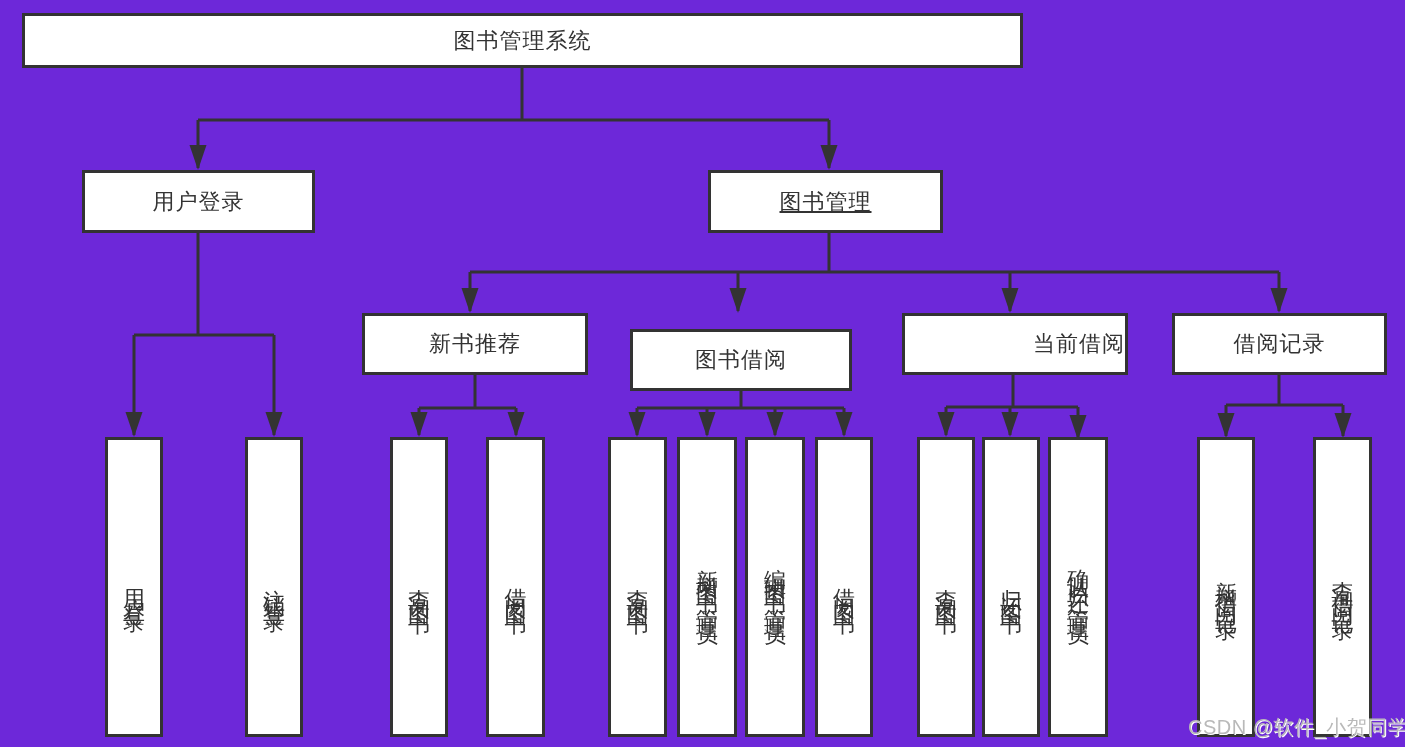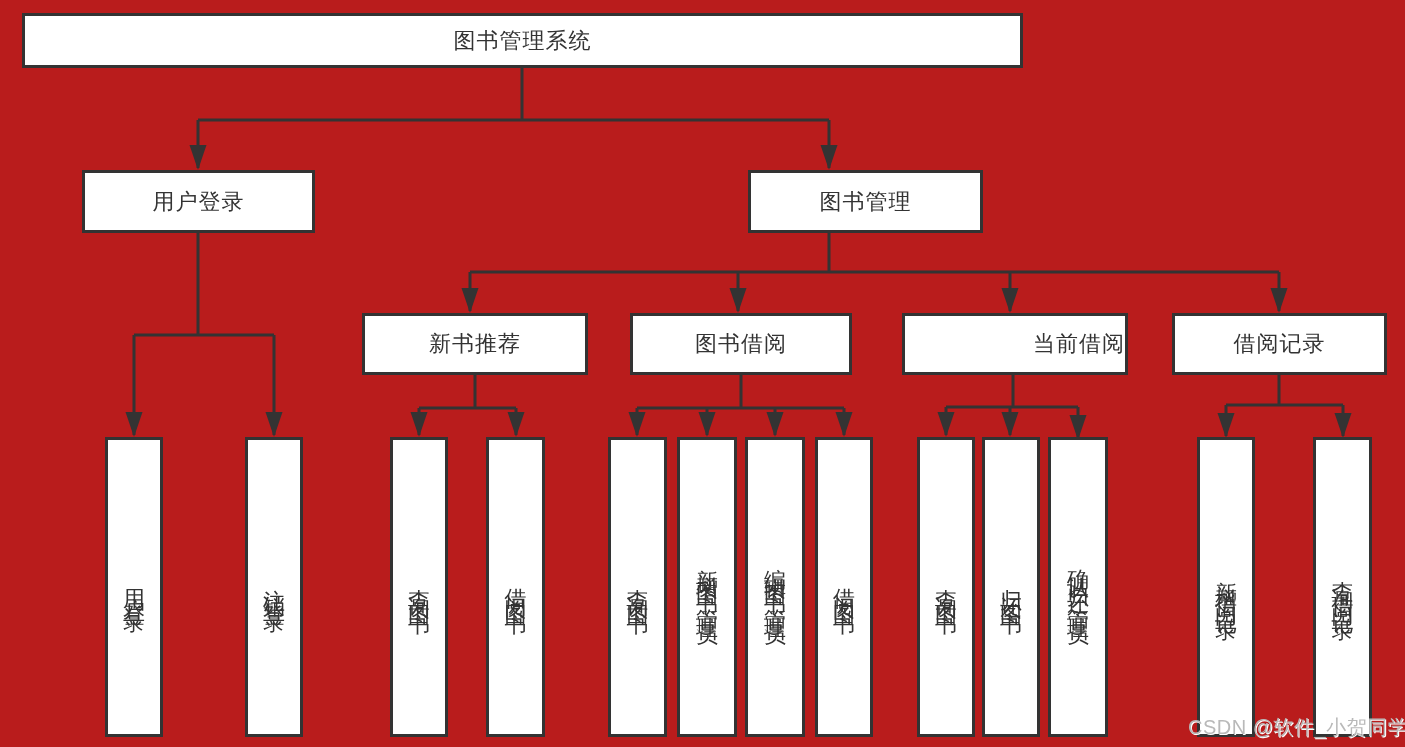--- a/index.html
+++ b/index.html
@@ -1,38 +1,38 @@
 <!DOCTYPE html>
 <html><head>
 <meta charset="utf-8">
 <style>
   html,body{margin:0;padding:0;background:#ffffff;}
   .canvas{
     position:relative;
     width:1405px;height:747px;
-    background:#b91c1c;
+    background:#6d28d9;
     font-family:"Liberation Sans","DejaVu Sans",sans-serif;
     overflow:hidden;
   }
   .connectors{position:absolute;left:0;top:0;z-index:1;}
   .node{
     position:absolute;
     box-sizing:border-box;
     border:3px solid #333333;
     background:#ffffff;
     display:flex;align-items:center;justify-content:center;
     color:#333333;
     font-size:22px;
     letter-spacing:1px;
     z-index:2;
   }
   
   .n-root{left:22px;top:13px;width:1001px;height:55px;}
   .n-l2a{left:82px;top:170px;width:233px;height:63px;}
-  .n-l2b{left:748px;top:170px;width:235px;height:63px;}
+  .n-l2b{left:708px;top:170px;width:235px;height:63px;text-decoration:underline;}
   .n-l3a{left:362px;top:313px;width:226px;height:62px;}
   .n-l3b{left:630px;top:313px;width:222px;height:62px;}
   .n-l3c{left:902px;top:313px;width:226px;height:62px;justify-content:flex-end;}
   .n-l3d{left:1172px;top:313px;width:215px;height:62px;}
   
   .leaf{top:437px;height:300px;}
   .leaf span{
     writing-mode:vertical-rl;
     letter-spacing:8px;
     font-size:22px;
@@ -97,21 +97,21 @@
   <div class="node n-l2a" style="border-color: rgb(51, 51, 51); color: rgb(51, 51, 51);">
     <span>用户登录</span>
   </div>
   <div class="node n-l2b" style="border-color: rgb(51, 51, 51); color: rgb(51, 51, 51);">
     <span>图书管理</span>
   </div>
 
   <div class="node n-l3a" style="border-color: rgb(51, 51, 51); color: rgb(51, 51, 51);">
     <span>新书推荐</span>
   </div>
-  <div class="node n-l3b" style="border-color: rgb(51, 51, 51); color: rgb(51, 51, 51);">
+  <div class="node n-l3b" style="border-color: rgb(51, 51, 51); color: rgb(51, 51, 51); margin-top: 16px;">
     <span>图书借阅</span>
   </div>
   <div class="node n-l3c" style="border-color: rgb(51, 51, 51); color: rgb(51, 51, 51);">
     <span>当前借阅</span>
   </div>
   <div class="node n-l3d" style="border-color: rgb(51, 51, 51); color: rgb(51, 51, 51);">
     <span>借阅记录</span>
   </div>
 
   <div class="node leaf f-a0" style="border-color: rgb(51, 51, 51); color: rgb(51, 51, 51);">

